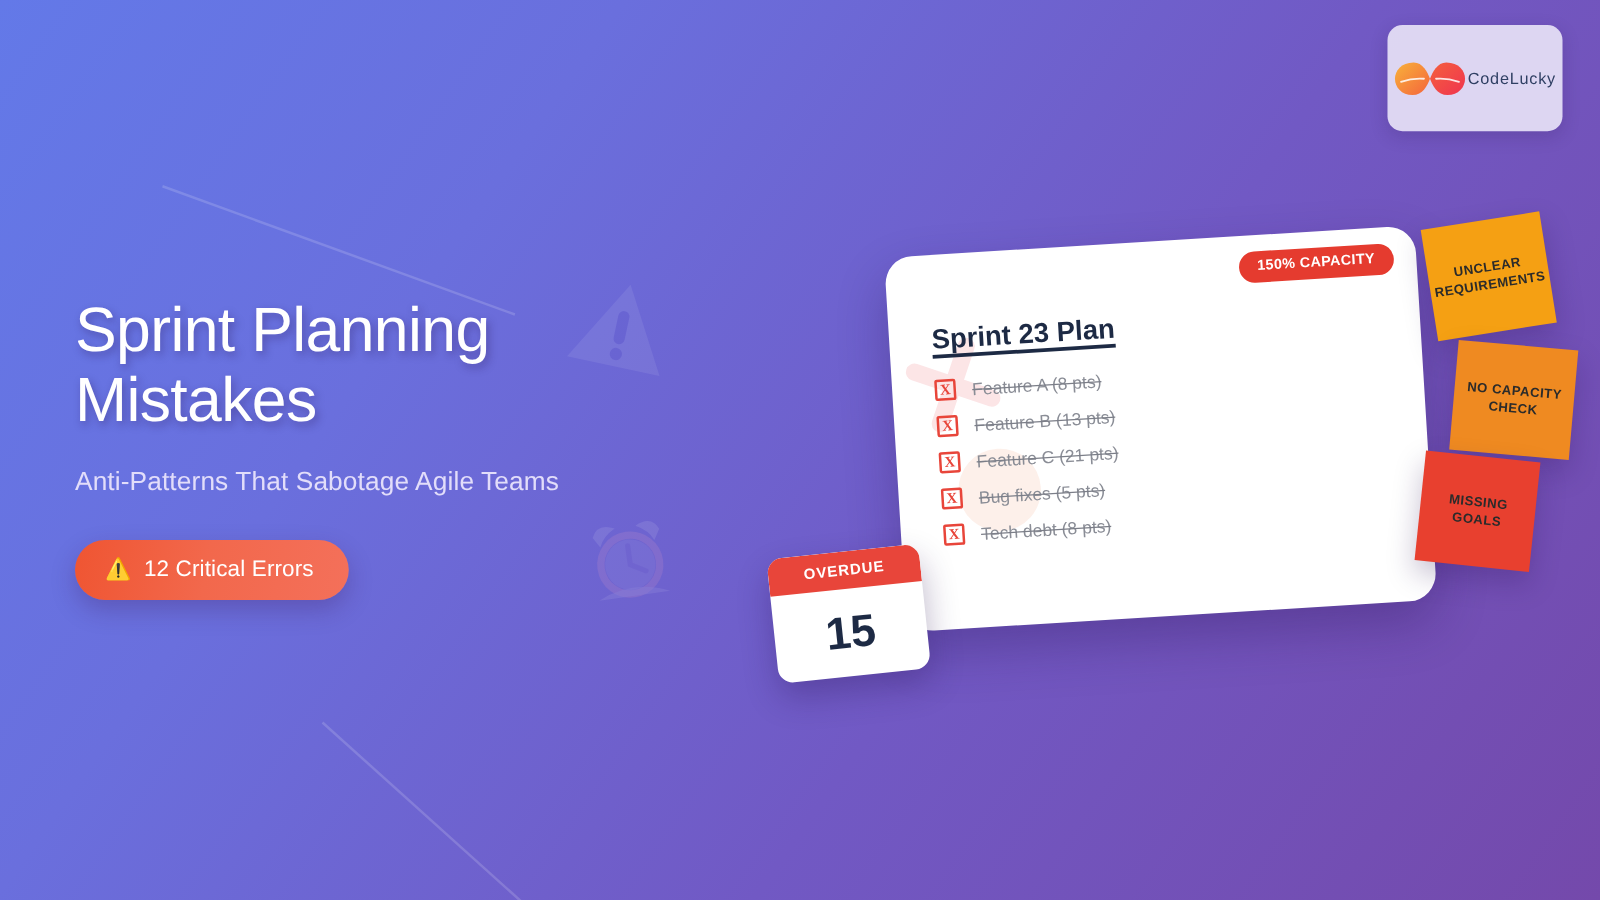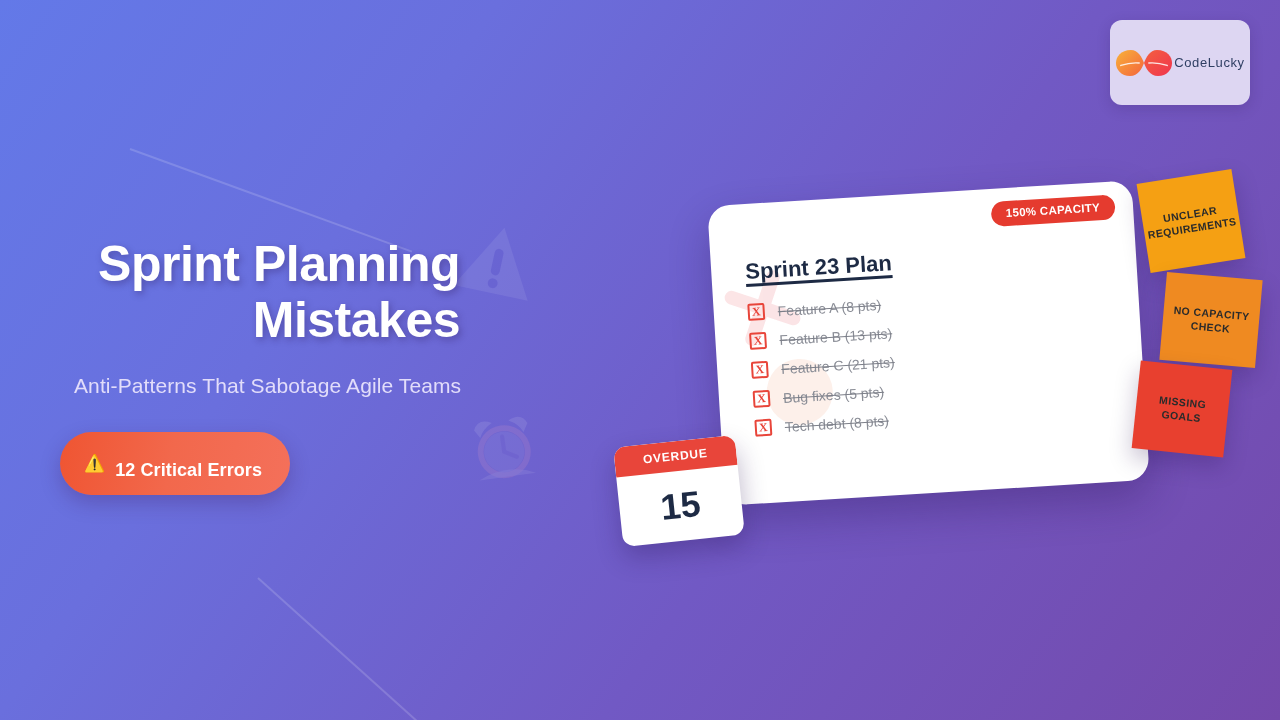--- a/index.html
+++ b/index.html
@@ -42,51 +42,48 @@
   
   #hero {
     position: absolute;
     left: 60px;
     top: 236px;
     width: 560px;
   }
   #hero-title {
     font-size: 50px;
     line-height: 1.12;
-    font-weight: bold;
+    font-weight: normal;
     color: #ffffff;
     letter-spacing: -0.5px;
     text-shadow: 2px 3px 7px rgba(40,20,80,0.35);
     max-width: 400px;
-    text-align: right;
   }
   #hero-subtitle {
     margin-top: 26px;
     font-size: 21px;
     font-weight: 400;
     color: #e2ddfa;
     letter-spacing: 0.1px;
-    margin-left: 14px;
   }
   #error-badge {
     margin-top: 34px;
     display: inline-flex;
     align-items: center;
     gap: 10px;
     padding: 13px 28px 14px 24px;
     border-radius: 999px;
     background: linear-gradient(100deg, #ef5532 0%, #f2684c 48%, #f4705a 100%);
     box-shadow: 0 8px 20px rgba(60,25,90,0.28);
   }
   #error-badge .badge-text {
     font-size: 18px;
-    font-weight: bold;
+    font-weight: normal;
     color: #ffffff;
     letter-spacing: 0.1px;
-    margin-top: 15px;
   }
   .warn-emoji { font-size: 17px; line-height: 1; }
 
   
   #brand-chip {
     position: absolute;
     right: 30px;
     top: 20px;
     width: 140px;
     height: 85px;

